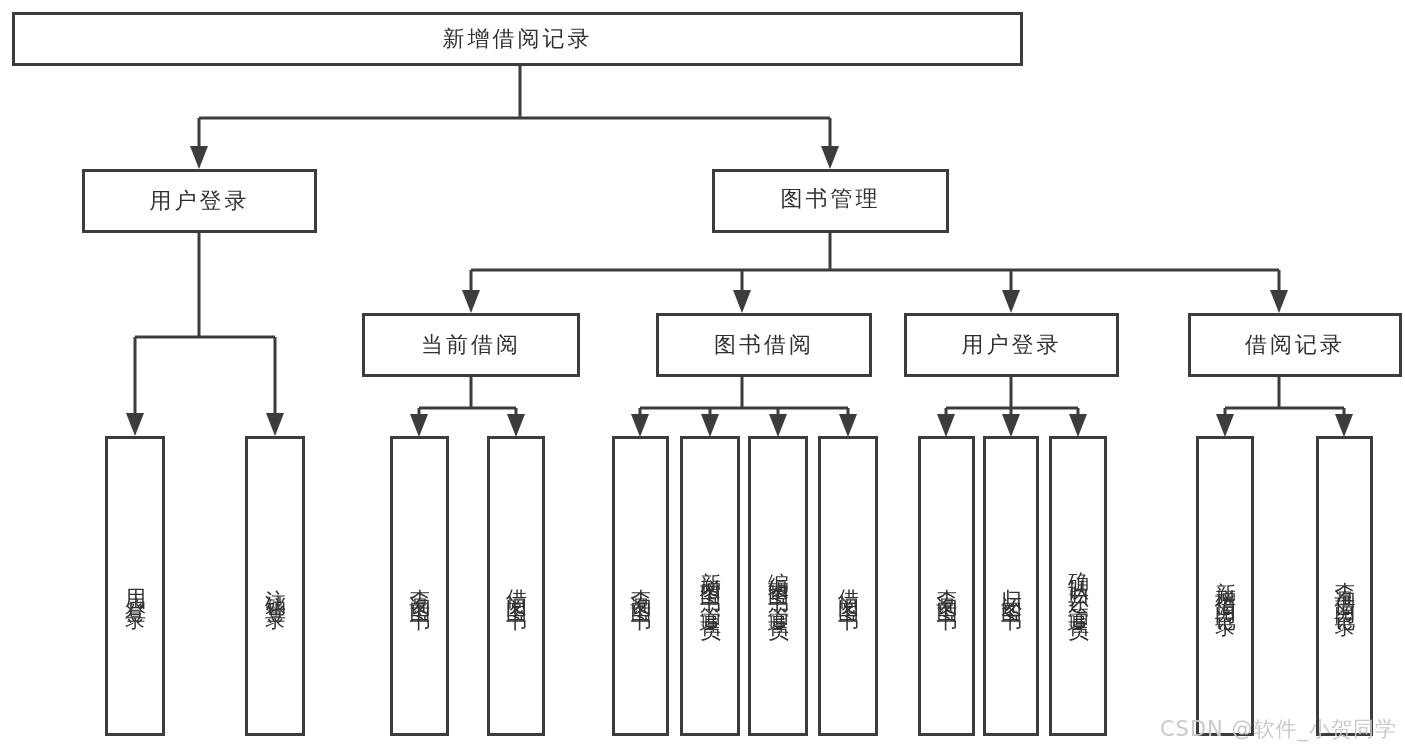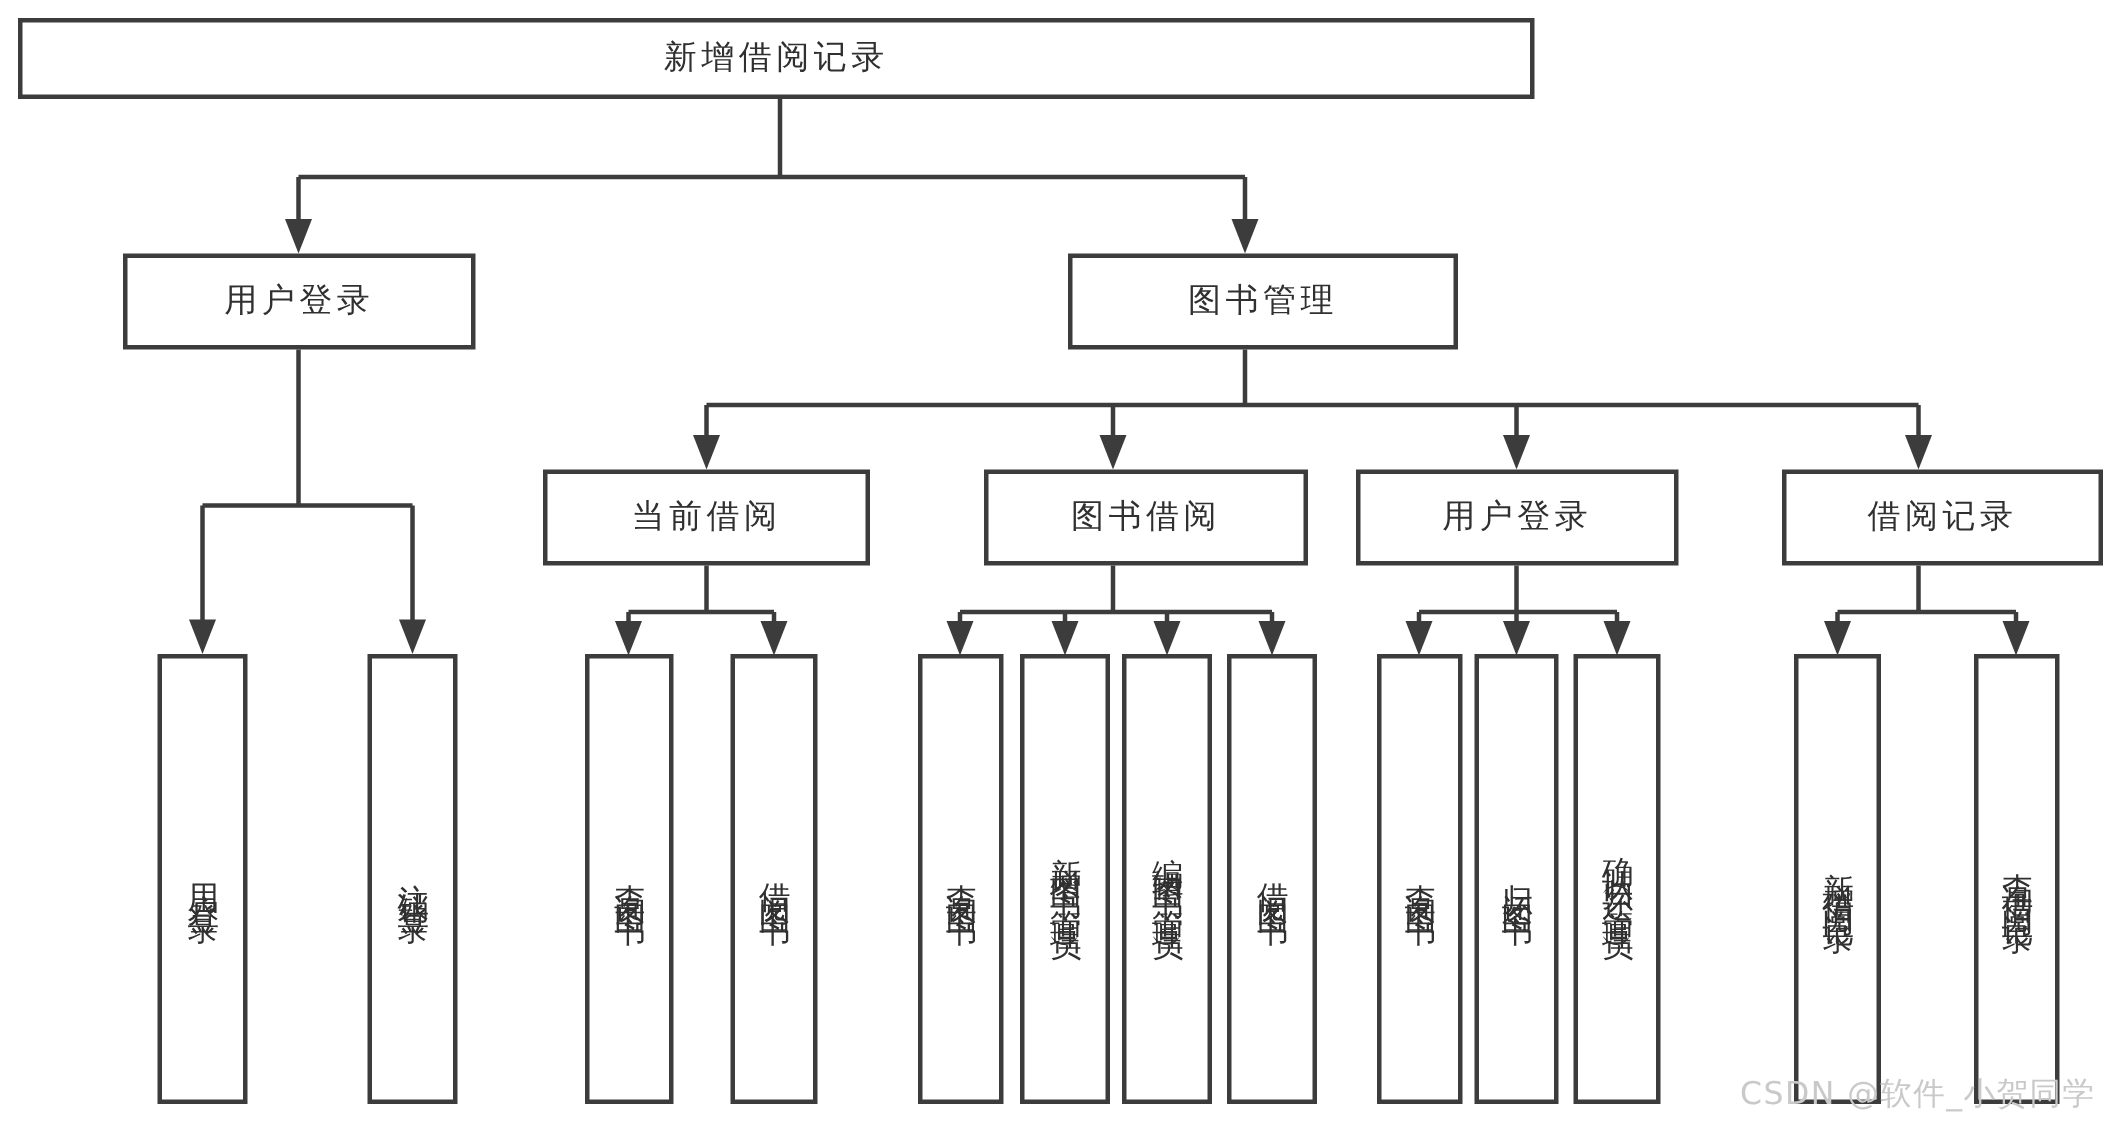--- a/index.html
+++ b/index.html
@@ -104,21 +104,21 @@
       <polygon points="1069,414 1087,414 1078,437"></polygon>
 
       <polygon points="1216,414 1234,414 1225,437"></polygon>
       <polygon points="1335,414 1353,414 1344,437"></polygon>
     </g>
   </svg>
 
   <div class="box hbox" style="left:12px; top:12px; width:1011px; height:54px;">新增借阅记录</div>
 
   <div class="box hbox" style="left:82px; top:169px; width:235px; height:64px;">用户登录</div>
-  <div class="box hbox" style="left:712px; top:169px; width:260px; height:64px;">图书管理</div>
+  <div class="box hbox" style="left:712px; top:169px; width:237px; height:64px;font-family:Liberation Mono, monospace;">图书管理</div>
 
   <div class="box hbox" style="left:362px; top:313px; width:218px; height:64px;">当前借阅</div>
   <div class="box hbox" style="left:656px; top:313px; width:216px; height:64px;">图书借阅</div>
   <div class="box hbox" style="left:904px; top:313px; width:215px; height:64px;">用户登录</div>
   <div class="box hbox" style="left:1188px; top:313px; width:214px; height:64px;">借阅记录</div>
 
   <div class="box vbox" style="left:105px; top:436px; width:60px; height:300px;">用户登录</div>
   <div class="box vbox" style="left:245px; top:436px; width:60px; height:300px;">注销登录</div>
 
   <div class="box vbox" style="left:390px; top:436px; width:59px; height:300px;">查询图书</div>

